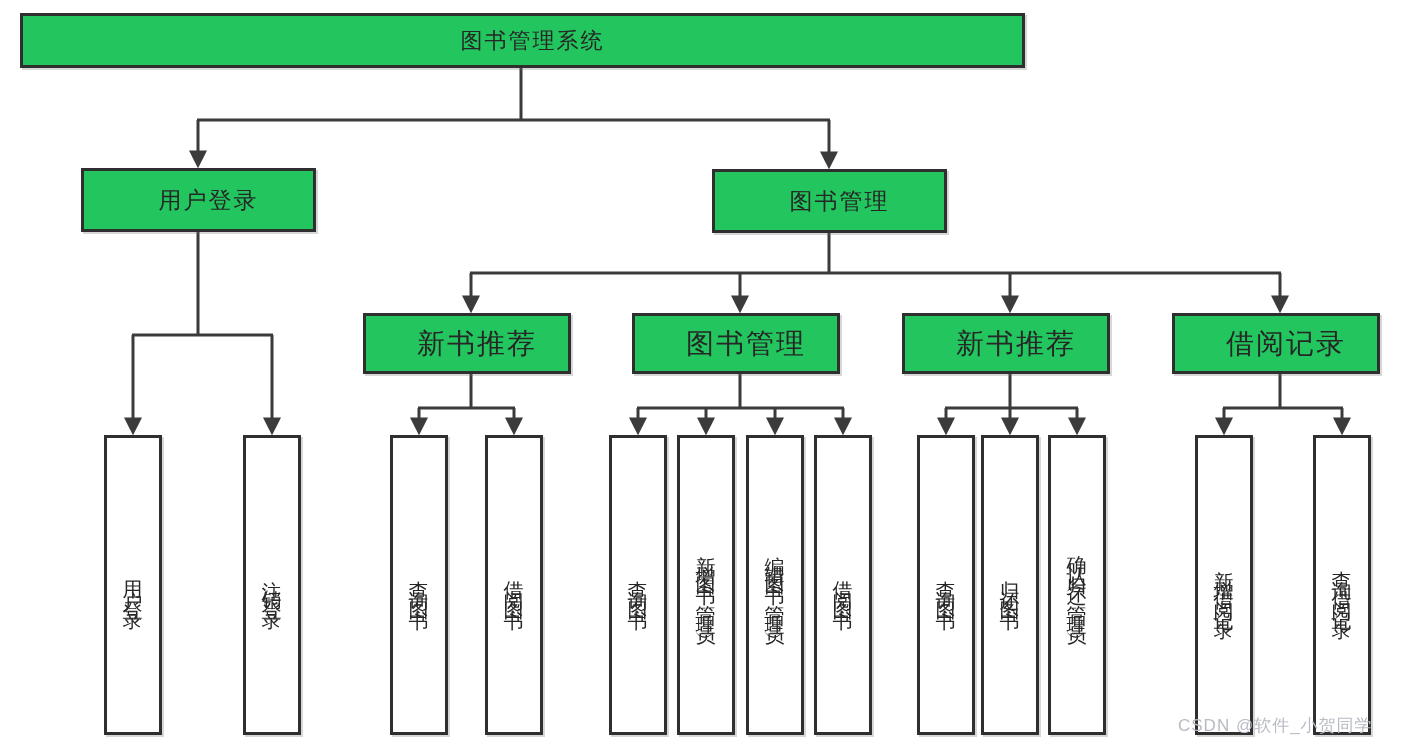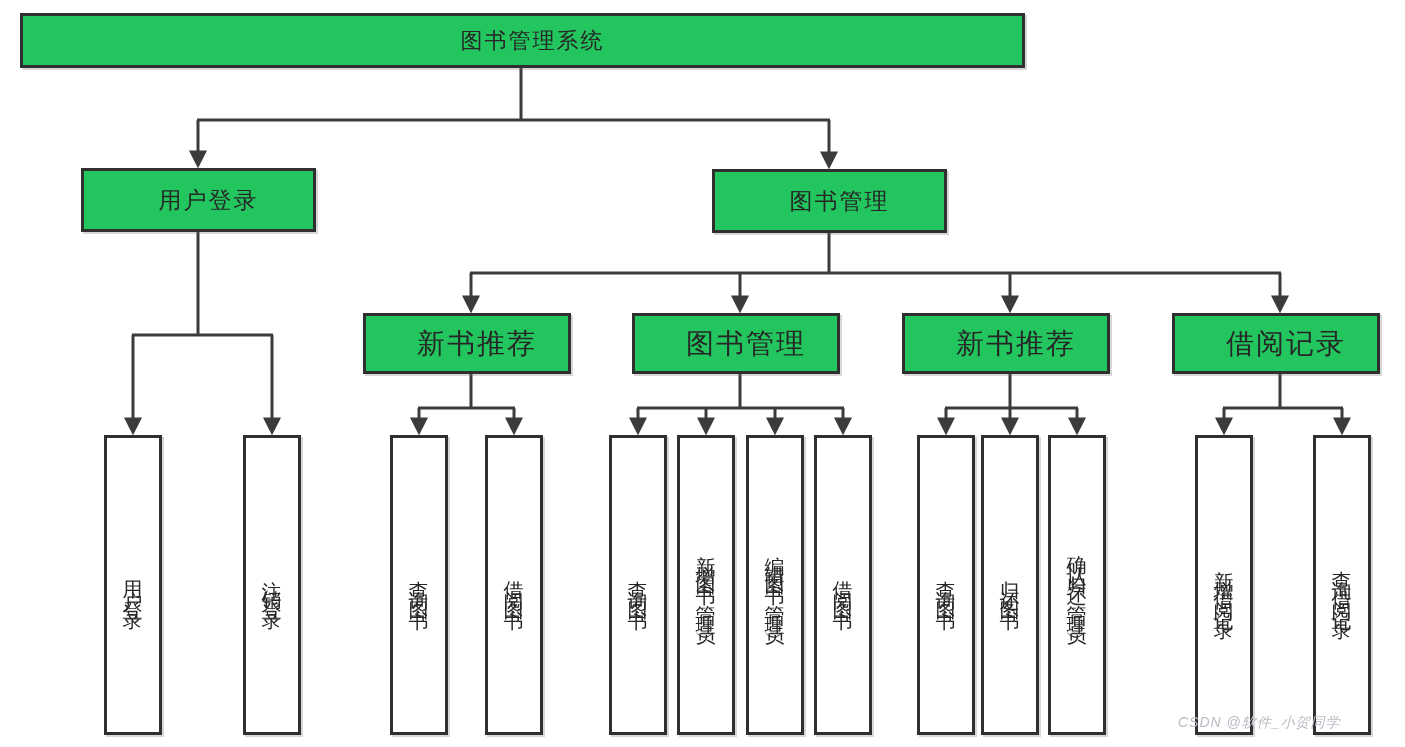--- a/index.html
+++ b/index.html
@@ -41,26 +41,25 @@
     writing-mode:vertical-rl;
     text-orientation:mixed;
     font-size:20px;
     letter-spacing:10px;
     line-height:1;
     color:#262626;
   }
   .watermark{
     position:absolute;
     left:1178px;top:714px;
-    font-size:14px;
+    font-size:17px;
     color:#b7bbc3;
     z-index:2;
     letter-spacing:1px;
     white-space:nowrap;
-    font-style:italic;
   }
 </style>
 </head>
 <body>
 
 <div class="stage">
 
   <svg class="connectors" width="1405" height="747" viewBox="0 0 1405 747">
     <defs>
       <marker id="arrow" viewBox="0 0 10 10" refX="7" refY="5" markerWidth="6" markerHeight="6" orient="auto">

